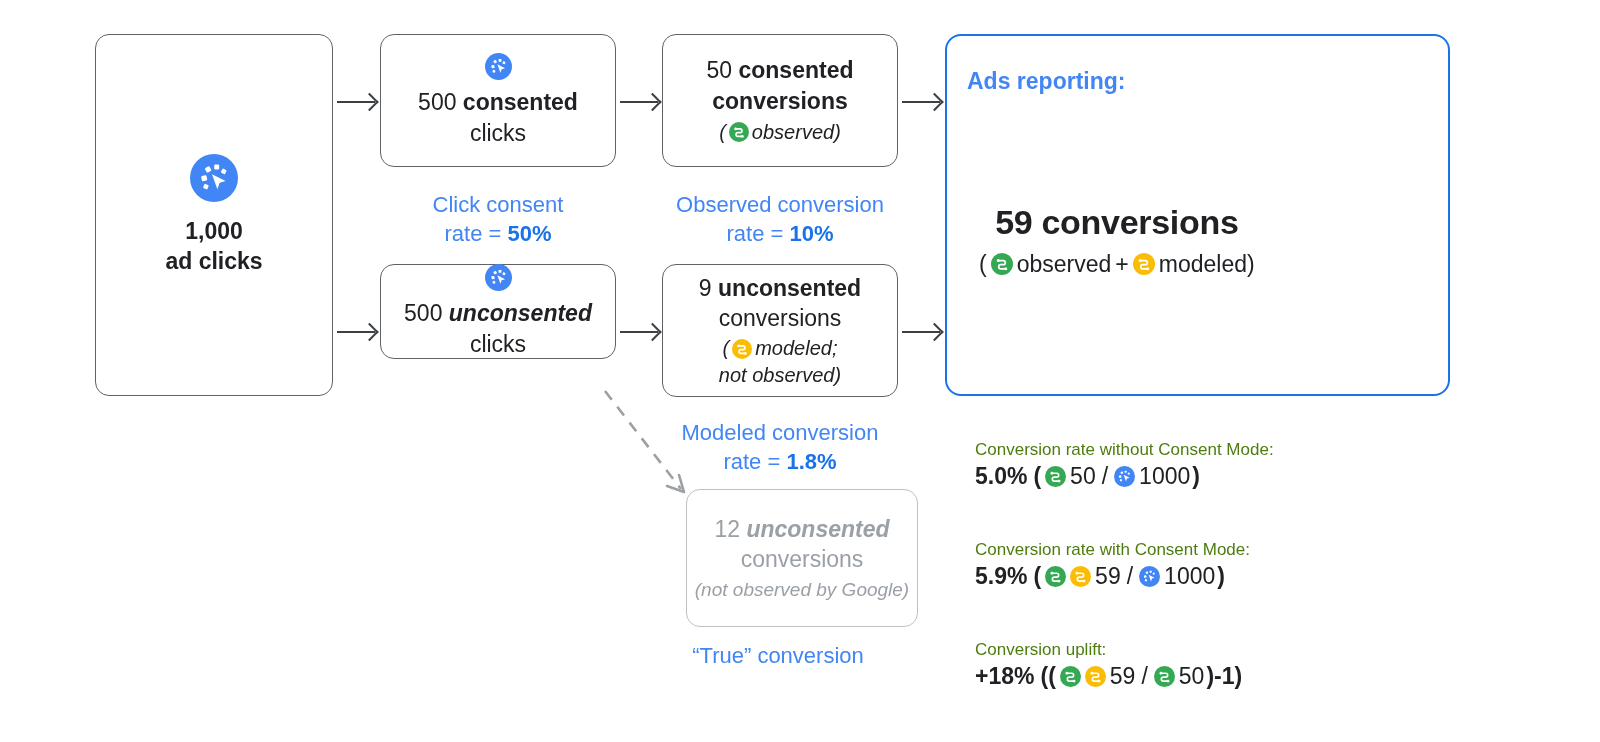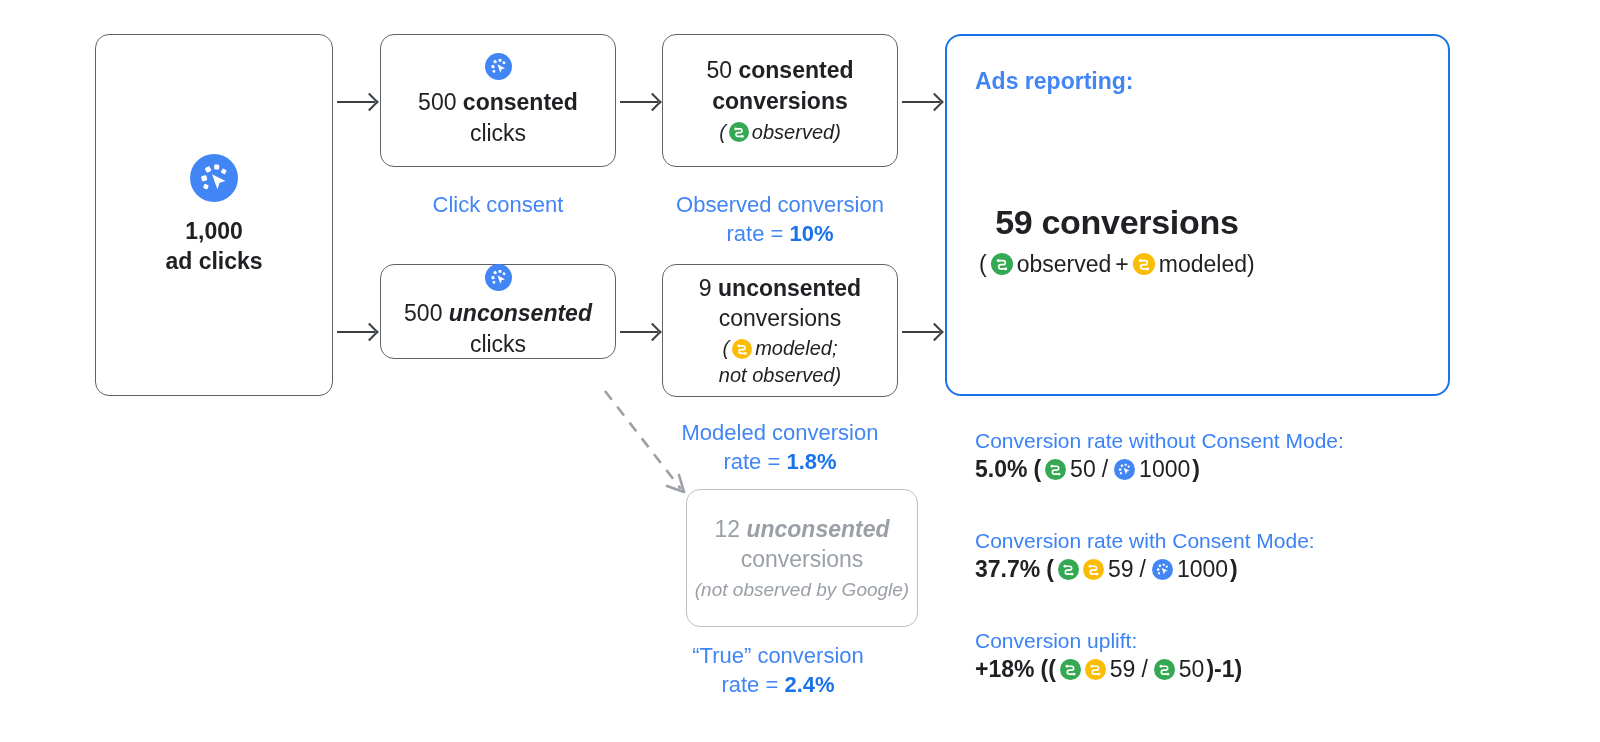--- a/index.html
+++ b/index.html
@@ -59,21 +59,21 @@
   .ico{display:inline-block;vertical-align:middle;flex:0 0 auto;}
   .ico svg{display:block;}
 
   
   .panel-title{font-size:23px;font-weight:700;color:#4285f4;}
   .panel-big{font-size:34px;font-weight:700;color:#202124;letter-spacing:-0.3px;}
   .panel-sub{font-size:23px;color:#202124;display:flex;align-items:center;gap:4px;white-space:nowrap;}
 
   
   .stat{position:absolute;left:975px;}
-  .stat .cap{font-size:21px;color:#3b82f6;line-height:1.3;white-space:nowrap;}
+  .stat .cap{font-size:17px;color:#4d7c0f;line-height:1.3;white-space:nowrap;margin-top:12px;}
   .stat .val{font-size:23px;color:#202124;font-weight:700;display:flex;align-items:center;gap:2px;white-space:nowrap;margin-top:2px;}
   .stat .val .reg{font-weight:400;}
 </style>
 </head>
 <body>
 
 <div class="stage">
 
   <svg width="0" height="0" style="position:absolute" aria-hidden="true">
     <defs>
@@ -119,20 +119,23 @@
     </span>
     <div class="n-line">
       <span>500</span>
       <span class="b">consented</span>
     </div>
     <div class="n-line">clicks</div>
   </div>
 
   <div class="rate-label" style="left:380px;top:190px;width:236px;">
     <div>Click consent</div>
+    <div>
+      <span>rate = </span><span class="v">50%</span>
+    </div>
   </div>
 
   <div class="abs node" style="left:380px;top:264px;width:236px;height:95px;">
     <span class="ico" style="margin-bottom:7px;">
       <svg width="27" height="27" viewBox="0 0 48 48">
           <use href="#g-adclick"></use>
         </svg>
     </span>
     <div class="n-line">
       <span>500</span>
@@ -203,29 +206,26 @@
     <div class="n-line">
       <span>12</span>
       <span class="bi">unconsented</span>
     </div>
     <div class="n-line">conversions</div>
     <div class="paren" style="margin-top:3px;">(not observed by Google)</div>
   </div>
 
   <div class="rate-label" style="left:650px;top:641px;width:256px;">
     <div>“True” conversion</div>
-    <div>
-      <span>rate = </span><span class="v">2.4%</span>
-    </div>
   </div>
 
   <div class="arrow" style="left:902px;top:101px;width:38px;"></div>
   <div class="arrow" style="left:902px;top:331px;width:38px;"></div>
 
-  <div class="abs node accent" style="left:945px;top:34px;width:505px;height:362px;padding:30px 28px;">
+  <div class="abs node accent" style="left:945px;top:34px;width:505px;height:362px;padding:30px 20px;">
     <div class="panel-title">Ads reporting:</div>
     <div class="abs" style="left:32px;top:164px;">
       <div class="panel-big">59 conversions</div>
       <div class="panel-sub" style="margin-top:4px;">
         <span>(</span>
         <span class="ico" style="color:#34a853;">
           <svg width="22" height="22" viewBox="0 0 32 32">
               <use href="#g-conv"></use>
             </svg>
         </span>
@@ -259,21 +259,21 @@
           </svg>
       </span>
       <span class="reg">1000</span>
       <span>)</span>
     </div>
   </div>
 
   <div class="stat" style="top:527px;">
     <div class="cap">Conversion rate with Consent Mode:</div>
     <div class="val">
-      <span>37.7%</span>
+      <span>5.9%</span>
       <span style="margin-left:4px;">(</span>
       <span class="ico" style="color:#34a853;margin-left:2px;">
         <svg width="21" height="21" viewBox="0 0 32 32">
             <use href="#g-conv"></use>
           </svg>
       </span>
       <span class="ico" style="color:#fbbc04;margin:0 2px;">
         <svg width="21" height="21" viewBox="0 0 32 32">
             <use href="#g-conv"></use>
           </svg>

